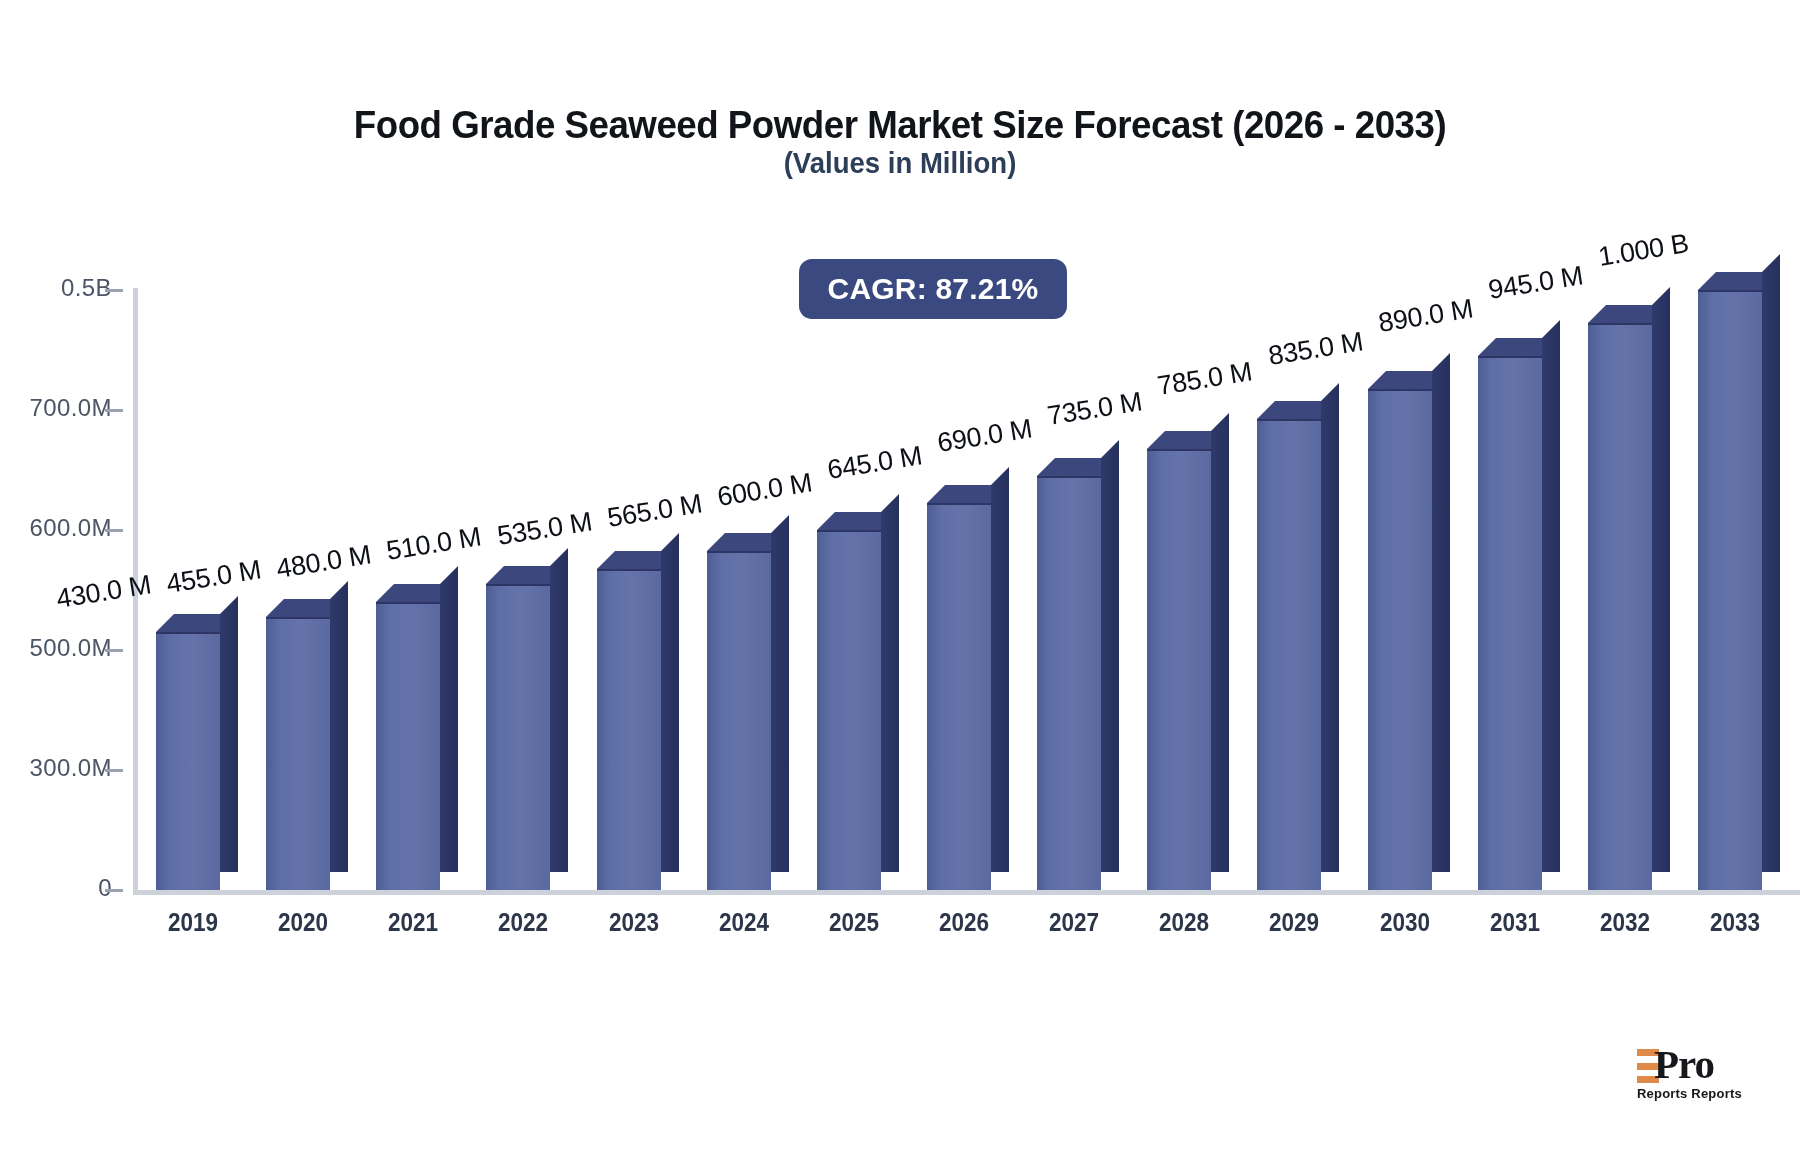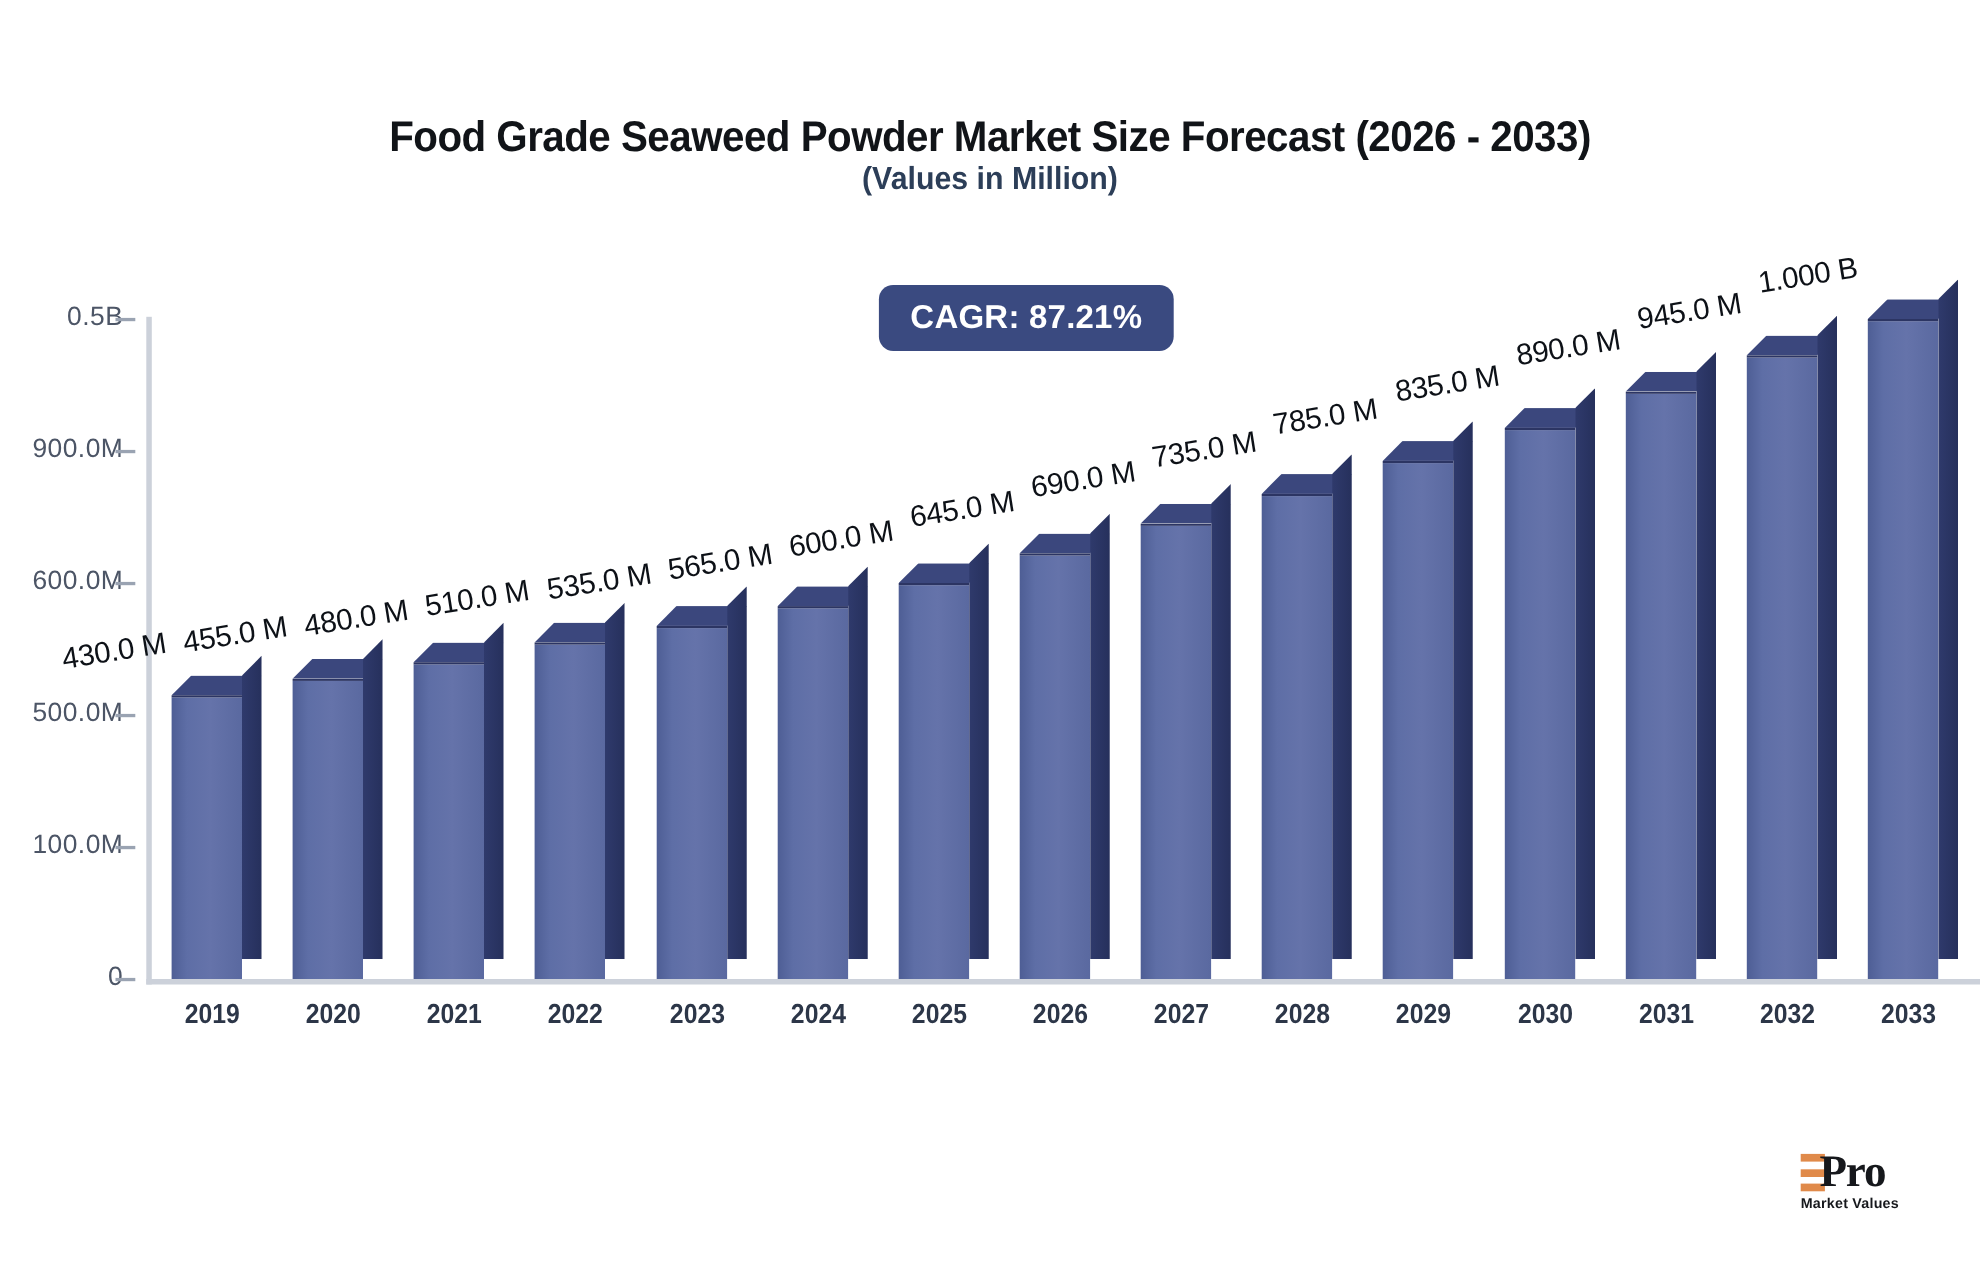--- a/index.html
+++ b/index.html
@@ -182,27 +182,27 @@
   <div id="cagr-badge">
     <span id="cagr-badge-label">CAGR: 87.21%</span>
   </div>
 
   <div id="plot-area">
     <div class="axis-line-y"></div>
     <div class="axis-line-x"></div>
     <div id="yticks">
         <div class="ytick-label" style="top: 274px;">0.5B</div>
         <div class="ytick-dash" style="top: 289px;"></div>
-        <div class="ytick-label" style="top: 394px;">900.0M</div>
+        <div class="ytick-label" style="top: 394px;">700.0M</div>
         <div class="ytick-dash" style="top: 409px;"></div>
         <div class="ytick-label" style="top: 514px;">600.0M</div>
         <div class="ytick-dash" style="top: 529px;"></div>
         <div class="ytick-label" style="top: 634px;">500.0M</div>
         <div class="ytick-dash" style="top: 649px;"></div>
-        <div class="ytick-label" style="top: 754px;">100.0M</div>
+        <div class="ytick-label" style="top: 754px;">300.0M</div>
         <div class="ytick-dash" style="top: 769px;"></div>
         <div class="ytick-label" style="top: 874px;">0</div>
         <div class="ytick-dash" style="top: 889px;"></div>
       </div>
     <div id="bars">
         <div class="bar-group" style="left: 156px; top: 614px; width: 82px; height: 276px;">
           <div style="position: absolute; left: 0px; top: 0px; width: 82px; height: 18px; background: rgb(59, 71, 125); clip-path: polygon(0px 100%, 18px 0px, 100% 0px, 64px 100%);"></div>
           <div class="bar-front" style="width: 64px; height: 258px;"></div>
           <div class="bar-side" style="left: 64px; height: 276px; bottom: 18px; clip-path: polygon(0px 18px, 100% 0px, 100% 100%, 0px 100%);"></div>
         </div>
@@ -311,16 +311,16 @@
       </div>
   </div>
 
   <div id="logo">
     <div id="logo-bars">
       <i></i>
         <i></i>
         <i></i>
     </div>
     <div id="logo-pro">Pro</div>
-    <div id="logo-tagline">Market Values</div>
+    <div id="logo-tagline">Reports Reports</div>
   </div>
 
 </div>
 
 </body></html>

